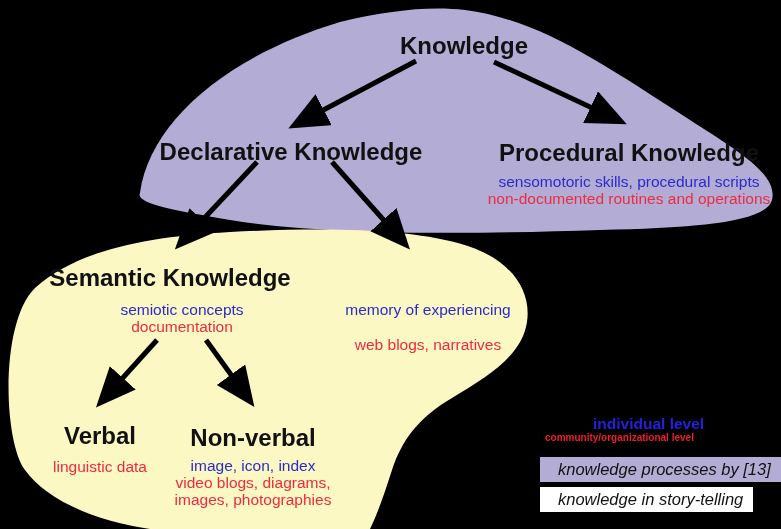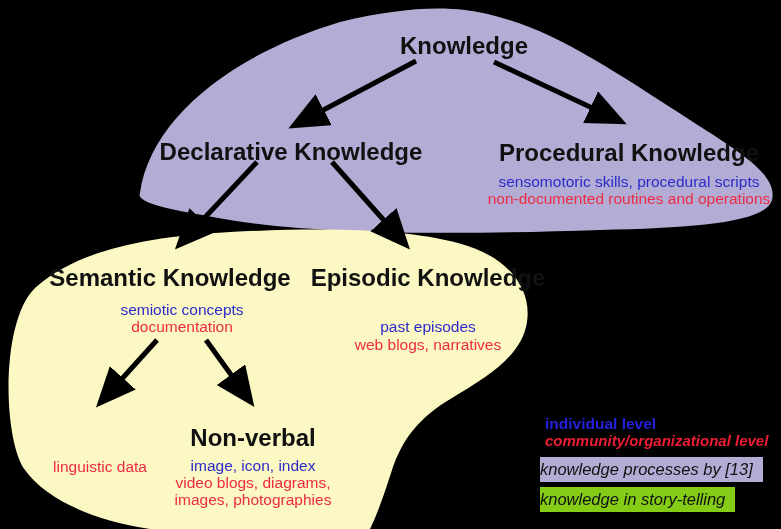--- a/index.html
+++ b/index.html
@@ -9,29 +9,29 @@
     background:#000;
     overflow:hidden;
     font-family:"Liberation Sans", sans-serif;
   }
   .stage svg{position:absolute;left:0;top:0;}
   .txt{position:absolute;text-align:center;line-height:1.1;white-space:nowrap;}
   .node-title{font-weight:bold;color:#111;font-size:24px;}
   .blue{color:#2b2bcc;font-size:15.5px;}
   .red{color:#ee2b44;font-size:15.5px;}
   .legend-level{position:absolute;left:545px;font-weight:bold;font-size:15.5px;white-space:nowrap;text-align:left;}
-  .legend-level.blue{color:#2222dd;font-size:15.5px;}
-  .legend-level.red{color:#ee1c34;font-size:15px;font-style:italic;}
+  .legend-level.blue{color:#2222dd;font-size:15.5px;margin-left:48px;}
+  .legend-level.red{color:#ee1c34;font-size:10px;}
   .legend-box{
     position:absolute;left:540px;
     font-style:italic;font-size:16.5px;color:#111;
-    padding:3px 10px 3px 0;white-space:nowrap;text-align:left;
+    padding:3px 10px 3px 18px;white-space:nowrap;text-align:left;
   }
   .legend-box.purple{background:#b3acd4;}
-  .legend-box.yellow{background:#84cc16;}
+  .legend-box.yellow{background:#ffffff;}
 </style>
 </head>
 <body>
 
 <div class="stage">
 
   <svg width="781" height="529" viewBox="0 0 781 529">
     <defs>
       <marker id="ah" markerWidth="10" markerHeight="9" refX="6.5" refY="3.5" orient="auto">
         <polygon points="0 0, 8 3.5, 0 7" fill="#000"></polygon>
@@ -73,24 +73,24 @@
   <div class="txt node-title" style="left:141px;top:126px;width:300px;margin-top:13px;">Declarative Knowledge</div>
 
   <div class="txt node-title" style="left:479px;top:140px;width:300px;">Procedural Knowledge</div>
   <div class="txt blue" style="left:459px;top:173px;width:340px;">sensomotoric skills, procedural scripts</div>
   <div class="txt red" style="left:459px;top:190px;width:340px;">non-documented routines and operations</div>
 
   <div class="txt node-title" style="left:20px;top:265px;width:300px;">Semantic Knowledge</div>
   <div class="txt red" style="left:32px;top:318px;width:300px;">documentation</div>
   <div class="txt blue" style="left:32px;top:301px;width:300px;">semiotic concepts</div>
 
-  <div class="txt node-title" style="left:278px;top:265px;width:300px;">Episodic Knowledge</div>
-  <div class="txt blue" style="left:278px;top:318px;width:300px;">past episodes</div>
+  <div class="txt blue" style="left:278px;top:301px;width:300px;">memory of experiencing</div>
   <div class="txt red" style="left:278px;top:336px;width:300px;">web blogs, narratives</div>
 
+  <div class="txt node-title" style="left:0px;top:423px;width:200px;">Verbal</div>
   <div class="txt red" style="left:0px;top:458px;width:200px;">linguistic data</div>
 
   <div class="txt node-title" style="left:153px;top:425px;width:200px;">Non-verbal</div>
   <div class="txt blue" style="left:153px;top:457px;width:200px;">image, icon, index</div>
   <div class="txt red" style="left:153px;top:474px;width:200px;">video blogs, diagrams,</div>
   <div class="txt red" style="left:153px;top:491px;width:200px;">images, photographies</div>
 
   <div class="legend-level blue" style="top:415px;">individual level</div>
   <div class="legend-level red" style="top:432px;">community/organizational level</div>
   <div class="legend-box purple" style="top:457px;">knowledge processes by [13]</div>

